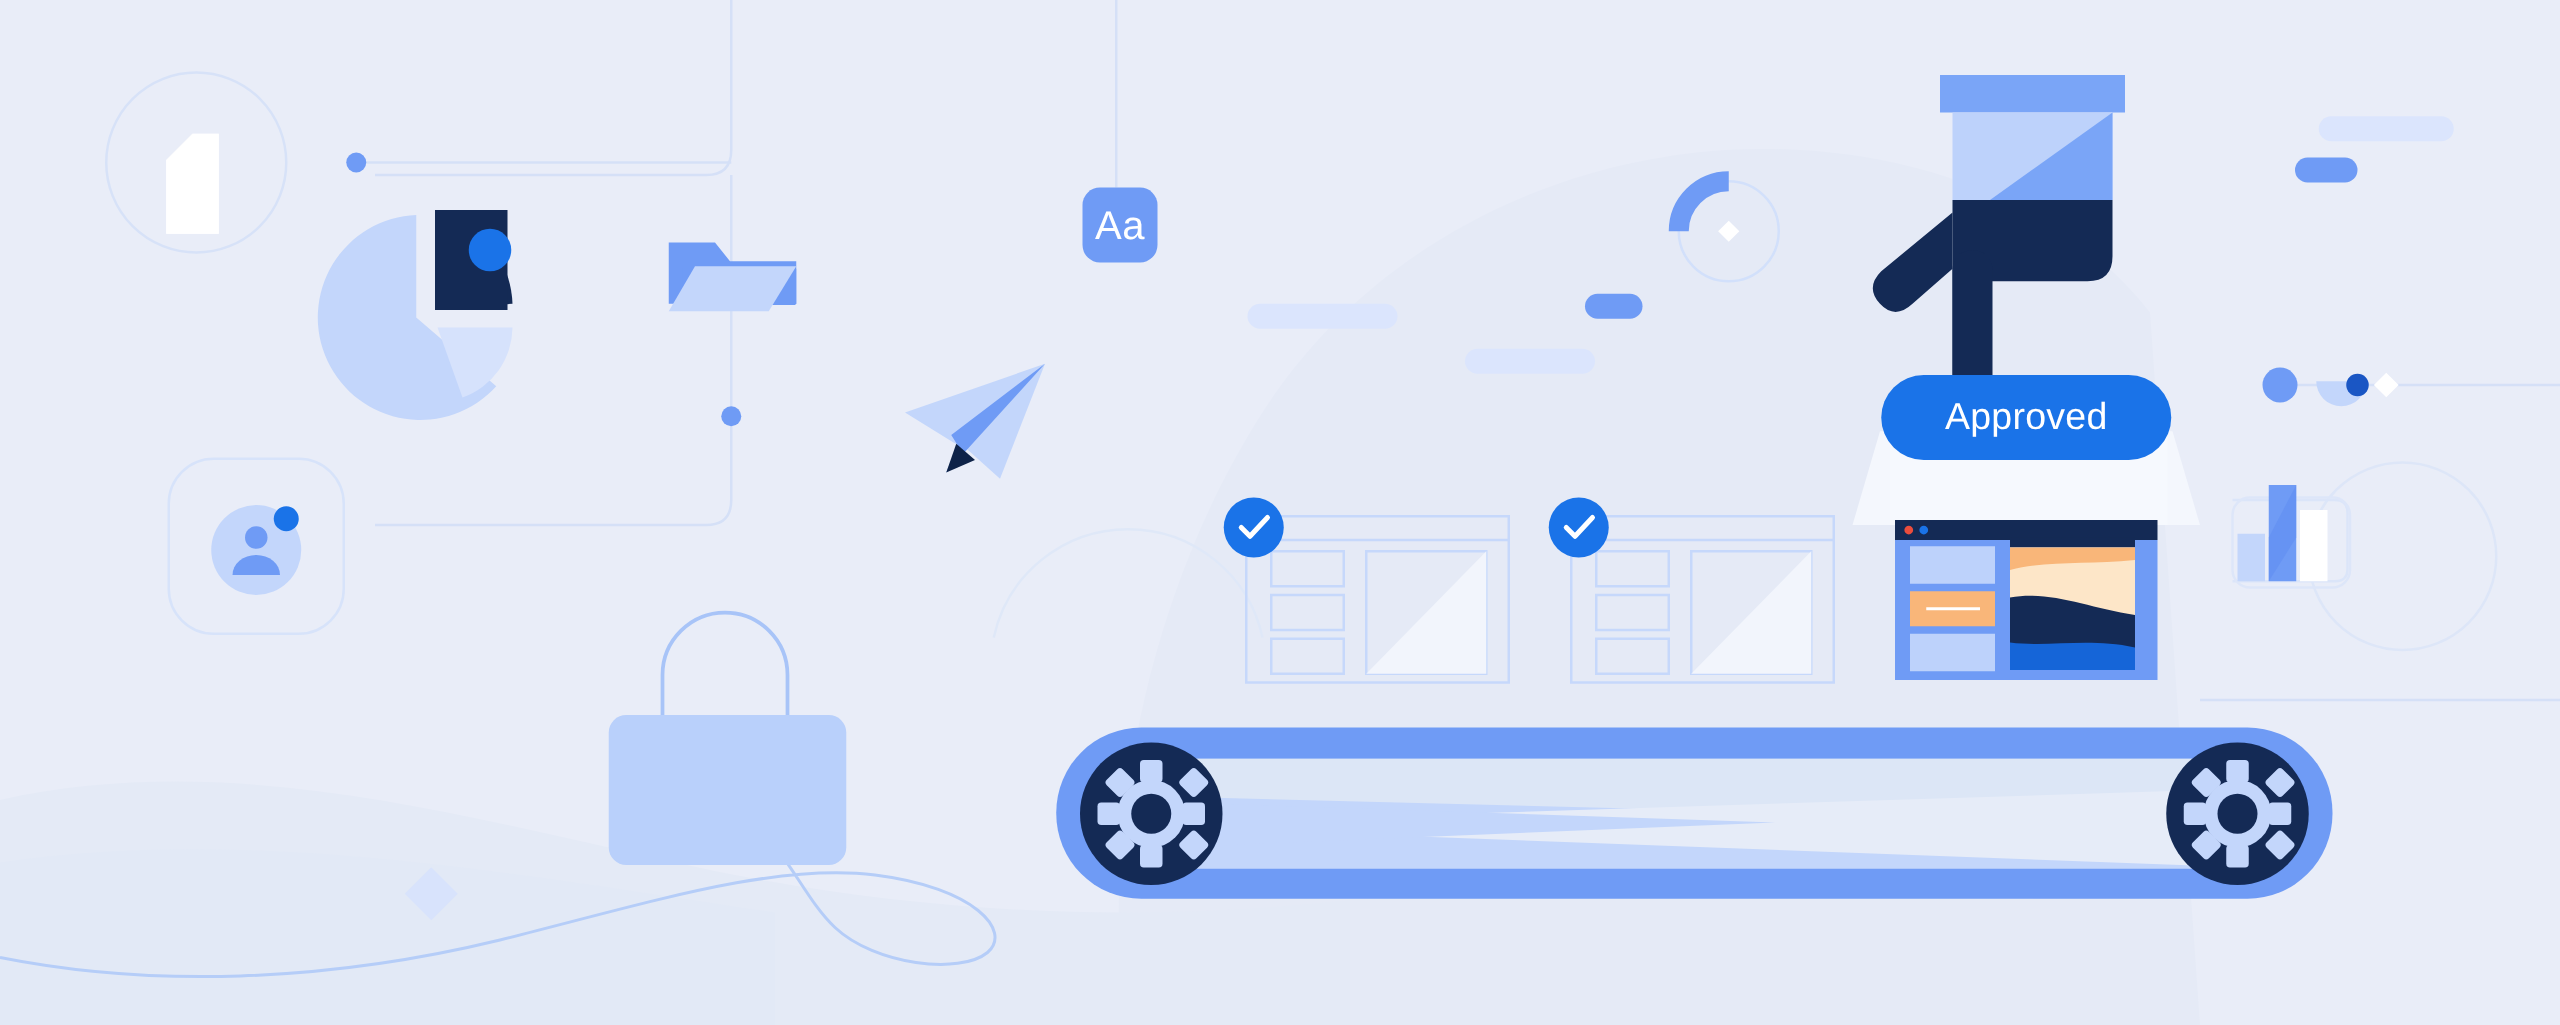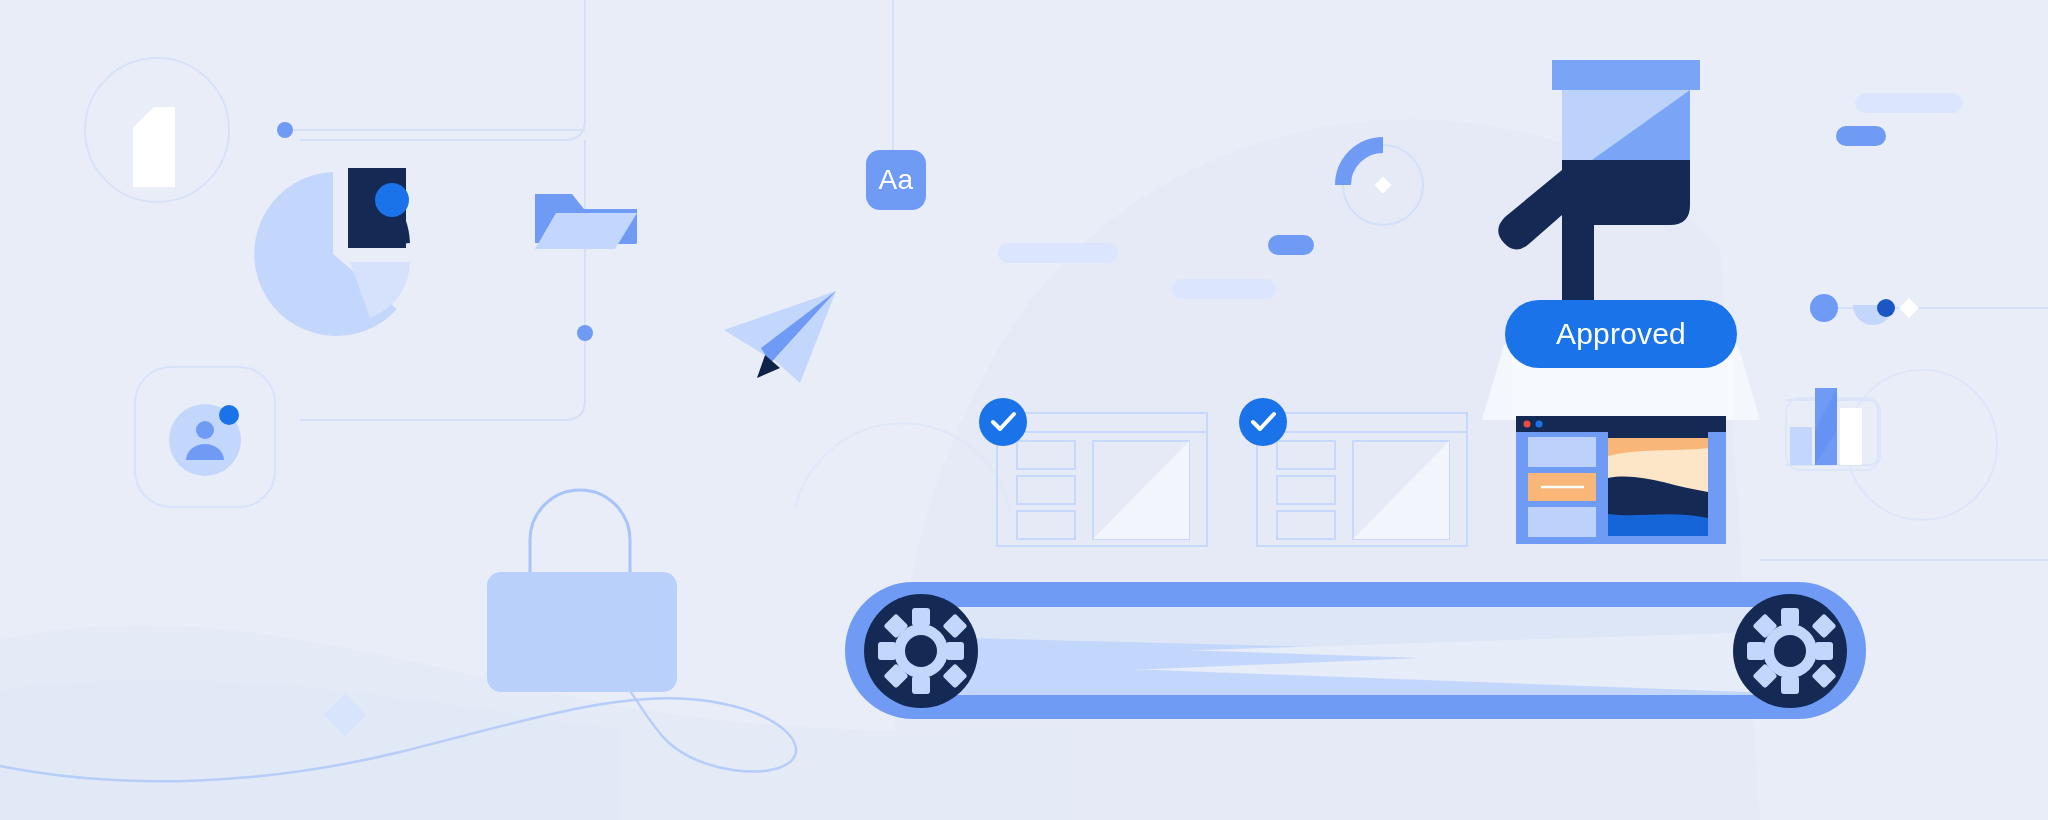--- a/index.html
+++ b/index.html
@@ -5,21 +5,21 @@
 <style>
   html,body{margin:0;padding:0;background:#e8edf7;}
   body{font-family:"Liberation Sans",sans-serif;}
   #stage{
     position:relative;width:2048px;height:820px;overflow:hidden;
     background:#e9edf8;
   }
   #stage svg.layer{position:absolute;left:0;top:0;width:2048px;height:820px;}
   .txt{position:absolute;pointer-events:none;}
   .aa-label{
-    color:#ffffff;font-size:28px;line-height:1;font-weight:400;
+    color:#ffffff;font-size:32px;line-height:1;font-weight:400;
     letter-spacing:0.5px;
   }
   .approved-label{
     color:#ffffff;font-size:30px;line-height:1;font-weight:400;
     letter-spacing:0.2px;
   }
 </style>
 </head>
 <body>
 

